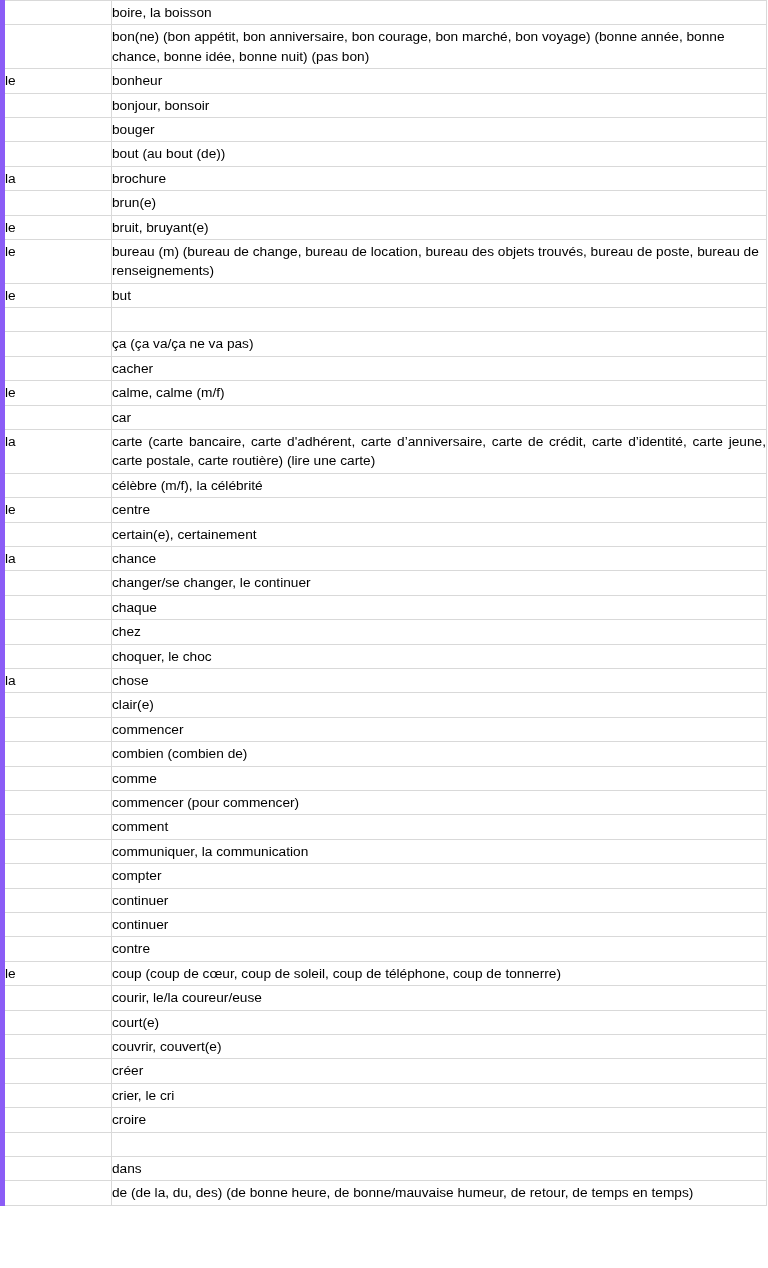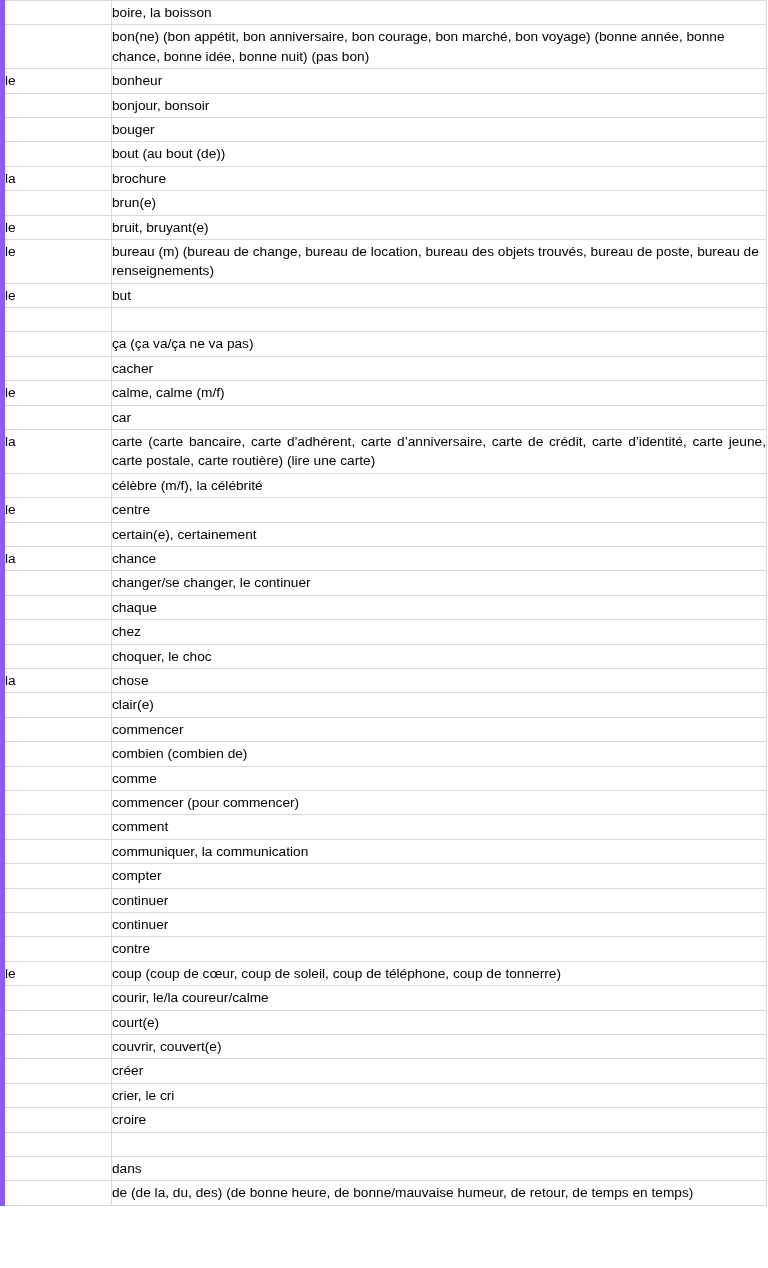--- a/index.html
+++ b/index.html
@@ -208,21 +208,21 @@
       <tr>
         <td class="article-cell"></td>
         <td class="term-cell">contre</td>
       </tr>
       <tr>
         <td class="article-cell">le</td>
         <td class="term-cell">coup (coup de cœur, coup de soleil, coup de téléphone, coup de tonnerre)</td>
       </tr>
       <tr>
         <td class="article-cell"></td>
-        <td class="term-cell">courir, le/la coureur/calme</td>
+        <td class="term-cell">courir, le/la coureur/euse</td>
       </tr>
       <tr>
         <td class="article-cell"></td>
         <td class="term-cell">court(e)</td>
       </tr>
       <tr>
         <td class="article-cell"></td>
         <td class="term-cell">couvrir, couvert(e)</td>
       </tr>
       <tr>

